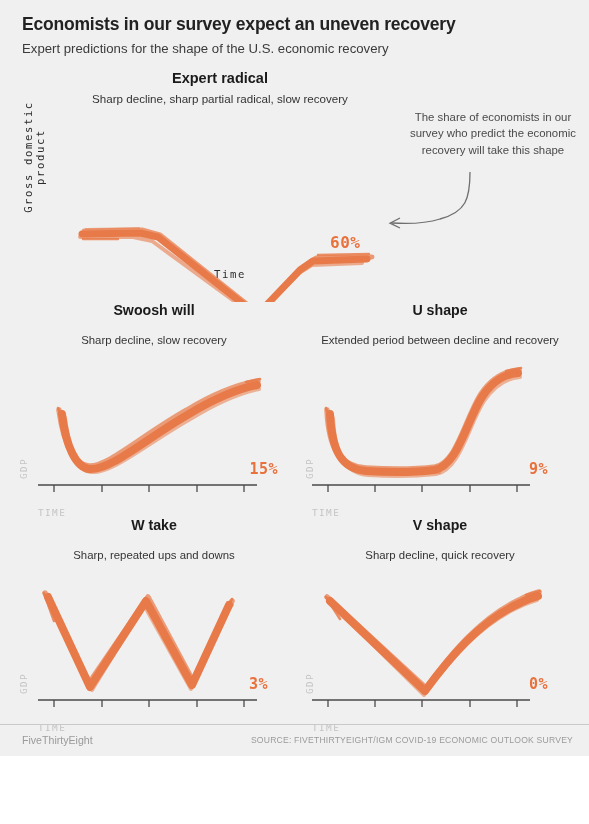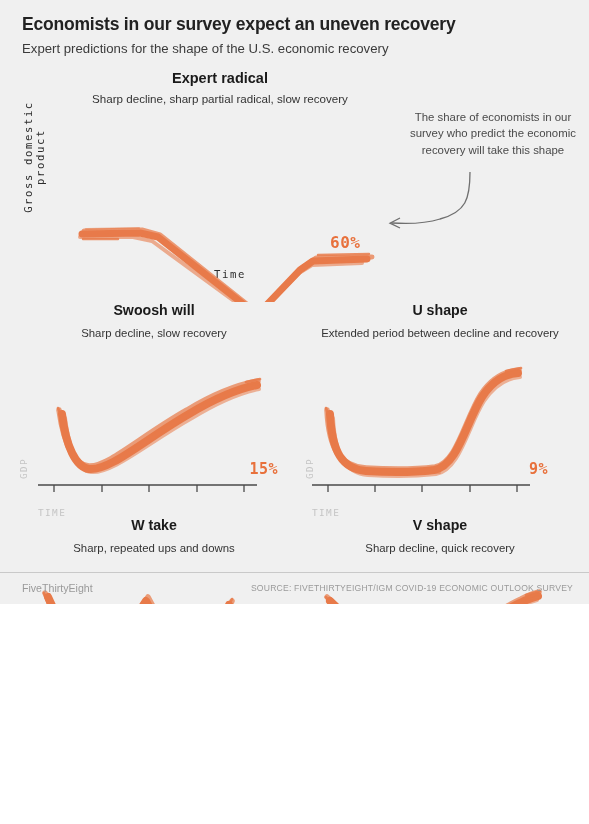--- a/index.html
+++ b/index.html
@@ -6,21 +6,21 @@
     margin: 0;
     padding: 0;
     background: #ffffff;
   }
   body {
     font-family: "Liberation Sans", sans-serif;
   }
   #page {
     position: relative;
     width: 589px;
-    height: 604px;
+    height: 756px;
     background: #f0f0f0;
     overflow: hidden;
     box-sizing: border-box;
   }
 
   
   #header {
     padding: 14px 22px 0 22px;
   }
   #title {
@@ -125,21 +125,21 @@
     top: 0;
     width: 280px;
     text-align: center;
     font-size: 14.2px;
     font-weight: bold;
     color: #1a1a1a;
   }
   .cell-desc {
     position: absolute;
     left: 10px;
-    top: 24px;
+    top: 31px;
     width: 260px;
     text-align: center;
     font-size: 11.4px;
     color: #333333;
     line-height: 1.34;
   }
   .cell-pct {
     position: absolute;
     right: 16px;
     bottom: 42px;

